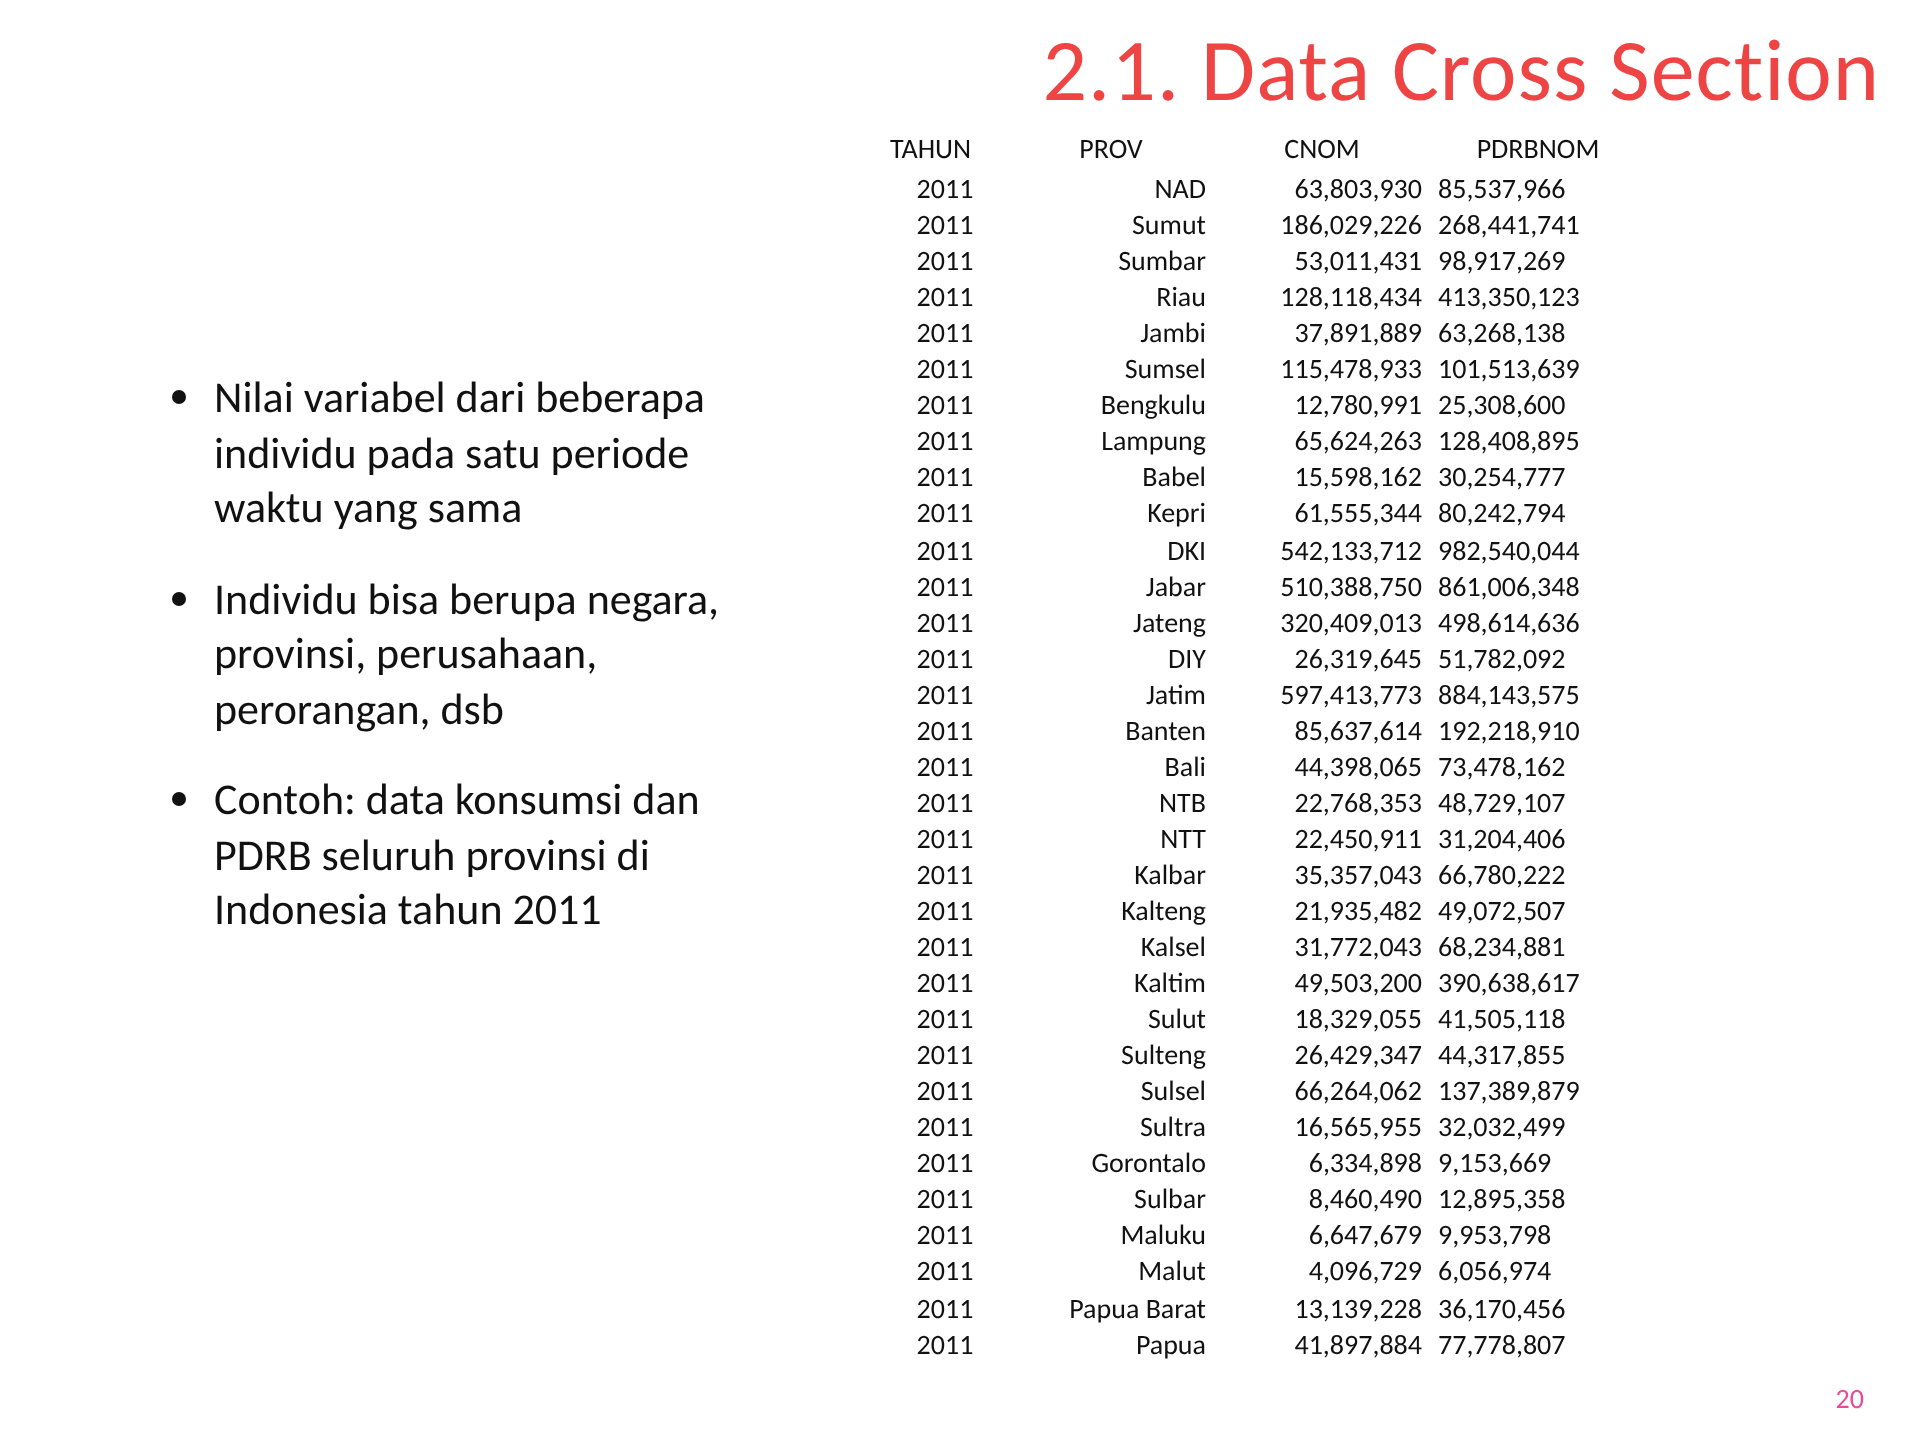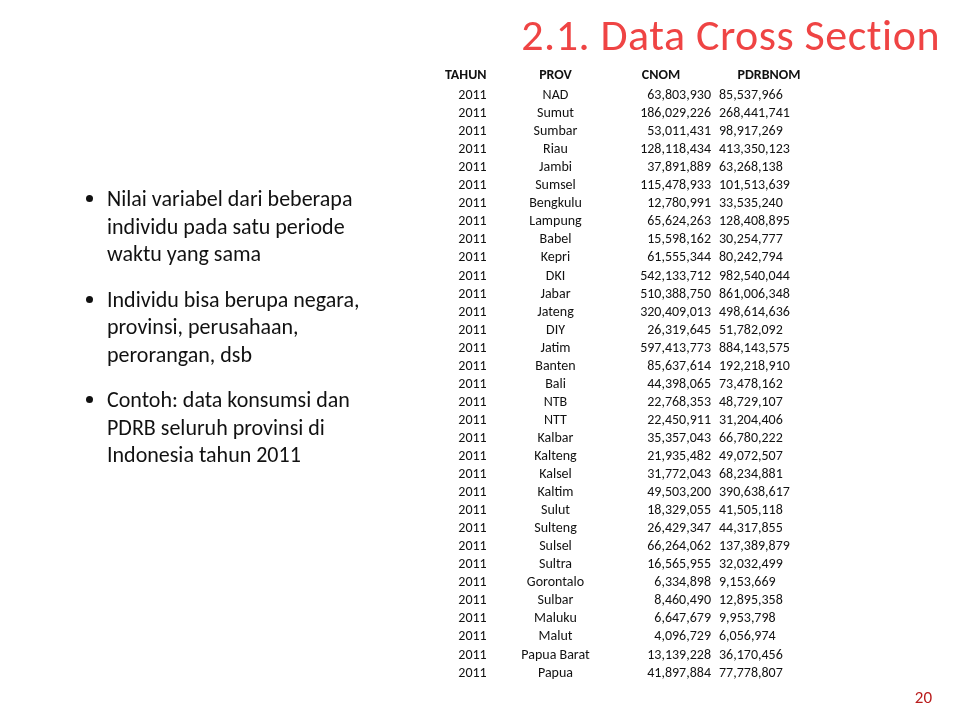--- a/index.html
+++ b/index.html
@@ -52,41 +52,41 @@
     font-size: 16.5px;
     margin-bottom: 4px;
     letter-spacing: 0.3px;
   }
   table {
     border-collapse: collapse;
     font-size: 14px;
     line-height: 1.29;
   }
   thead td {
-    font-weight: 700;
+    font-weight: 400;
     padding: 0 8px 2px 0;
     white-space: nowrap;
   }
   tbody td {
     padding: 0 8px 0 0;
     white-space: nowrap;
   }
   td.col-tahun { text-align: center; width: 55px;}
-  td.col-prov  { text-align: center;   width: 95px;}
+  td.col-prov  { text-align: right;   width: 95px;}
   td.col-cnom  { text-align: right;  width: 100px;}
   td.col-pdrb  { text-align: left;  width: 100px;}
   thead td.col-cnom, thead td.col-pdrb { text-align: center; }
   thead td.col-tahun { text-align: left; }
   thead td.col-prov  { text-align: center; }
   .page-num {
     position: absolute;
     right: 28px;
     bottom: 12px;
-    font-size: 17px;
-    color: #b91c1c;
+    font-size: 14px;
+    color: #ec4899;
   }
 </style>
 </head>
 <body>
 
 <div class="slide">
 
   <div class="title">2.1. Data Cross Section</div>
 
   <div class="bullets">
@@ -141,21 +141,21 @@
           <tr>
             <td class="col-tahun">2011</td>
             <td class="col-prov">Sumsel</td>
             <td class="col-cnom">115,478,933</td>
             <td class="col-pdrb">101,513,639</td>
           </tr>
           <tr>
             <td class="col-tahun">2011</td>
             <td class="col-prov">Bengkulu</td>
             <td class="col-cnom">12,780,991</td>
-            <td class="col-pdrb">33,535,240</td>
+            <td class="col-pdrb">25,308,600</td>
           </tr>
           <tr>
             <td class="col-tahun">2011</td>
             <td class="col-prov">Lampung</td>
             <td class="col-cnom">65,624,263</td>
             <td class="col-pdrb">128,408,895</td>
           </tr>
           <tr>
             <td class="col-tahun">2011</td>
             <td class="col-prov">Babel</td>

